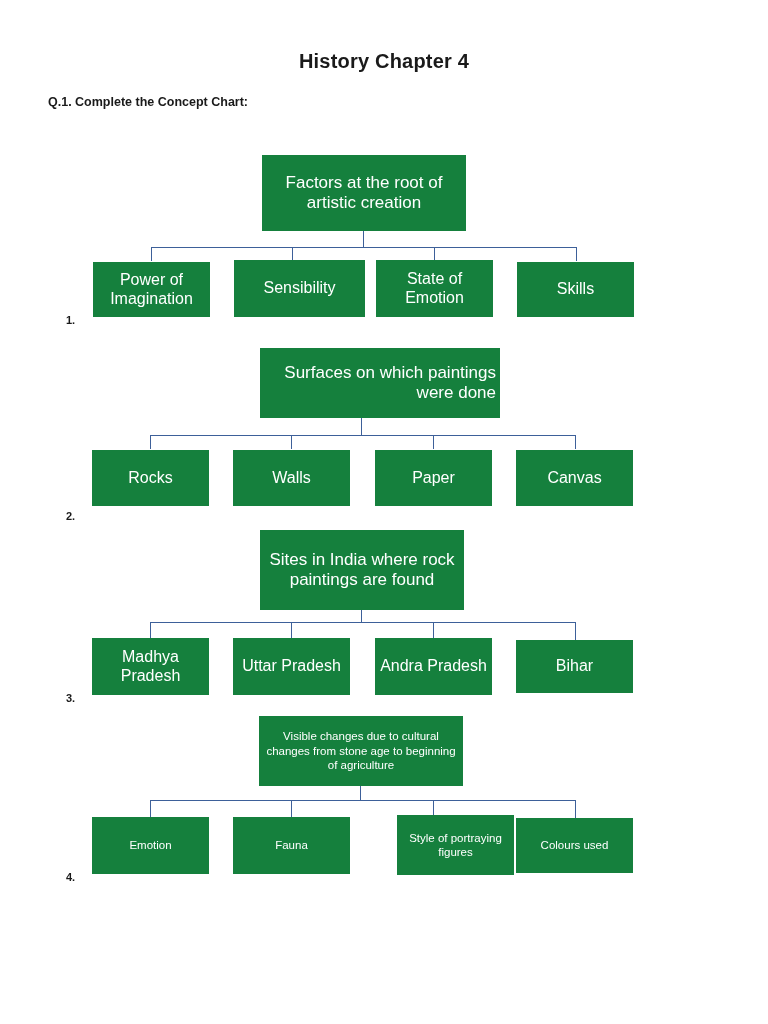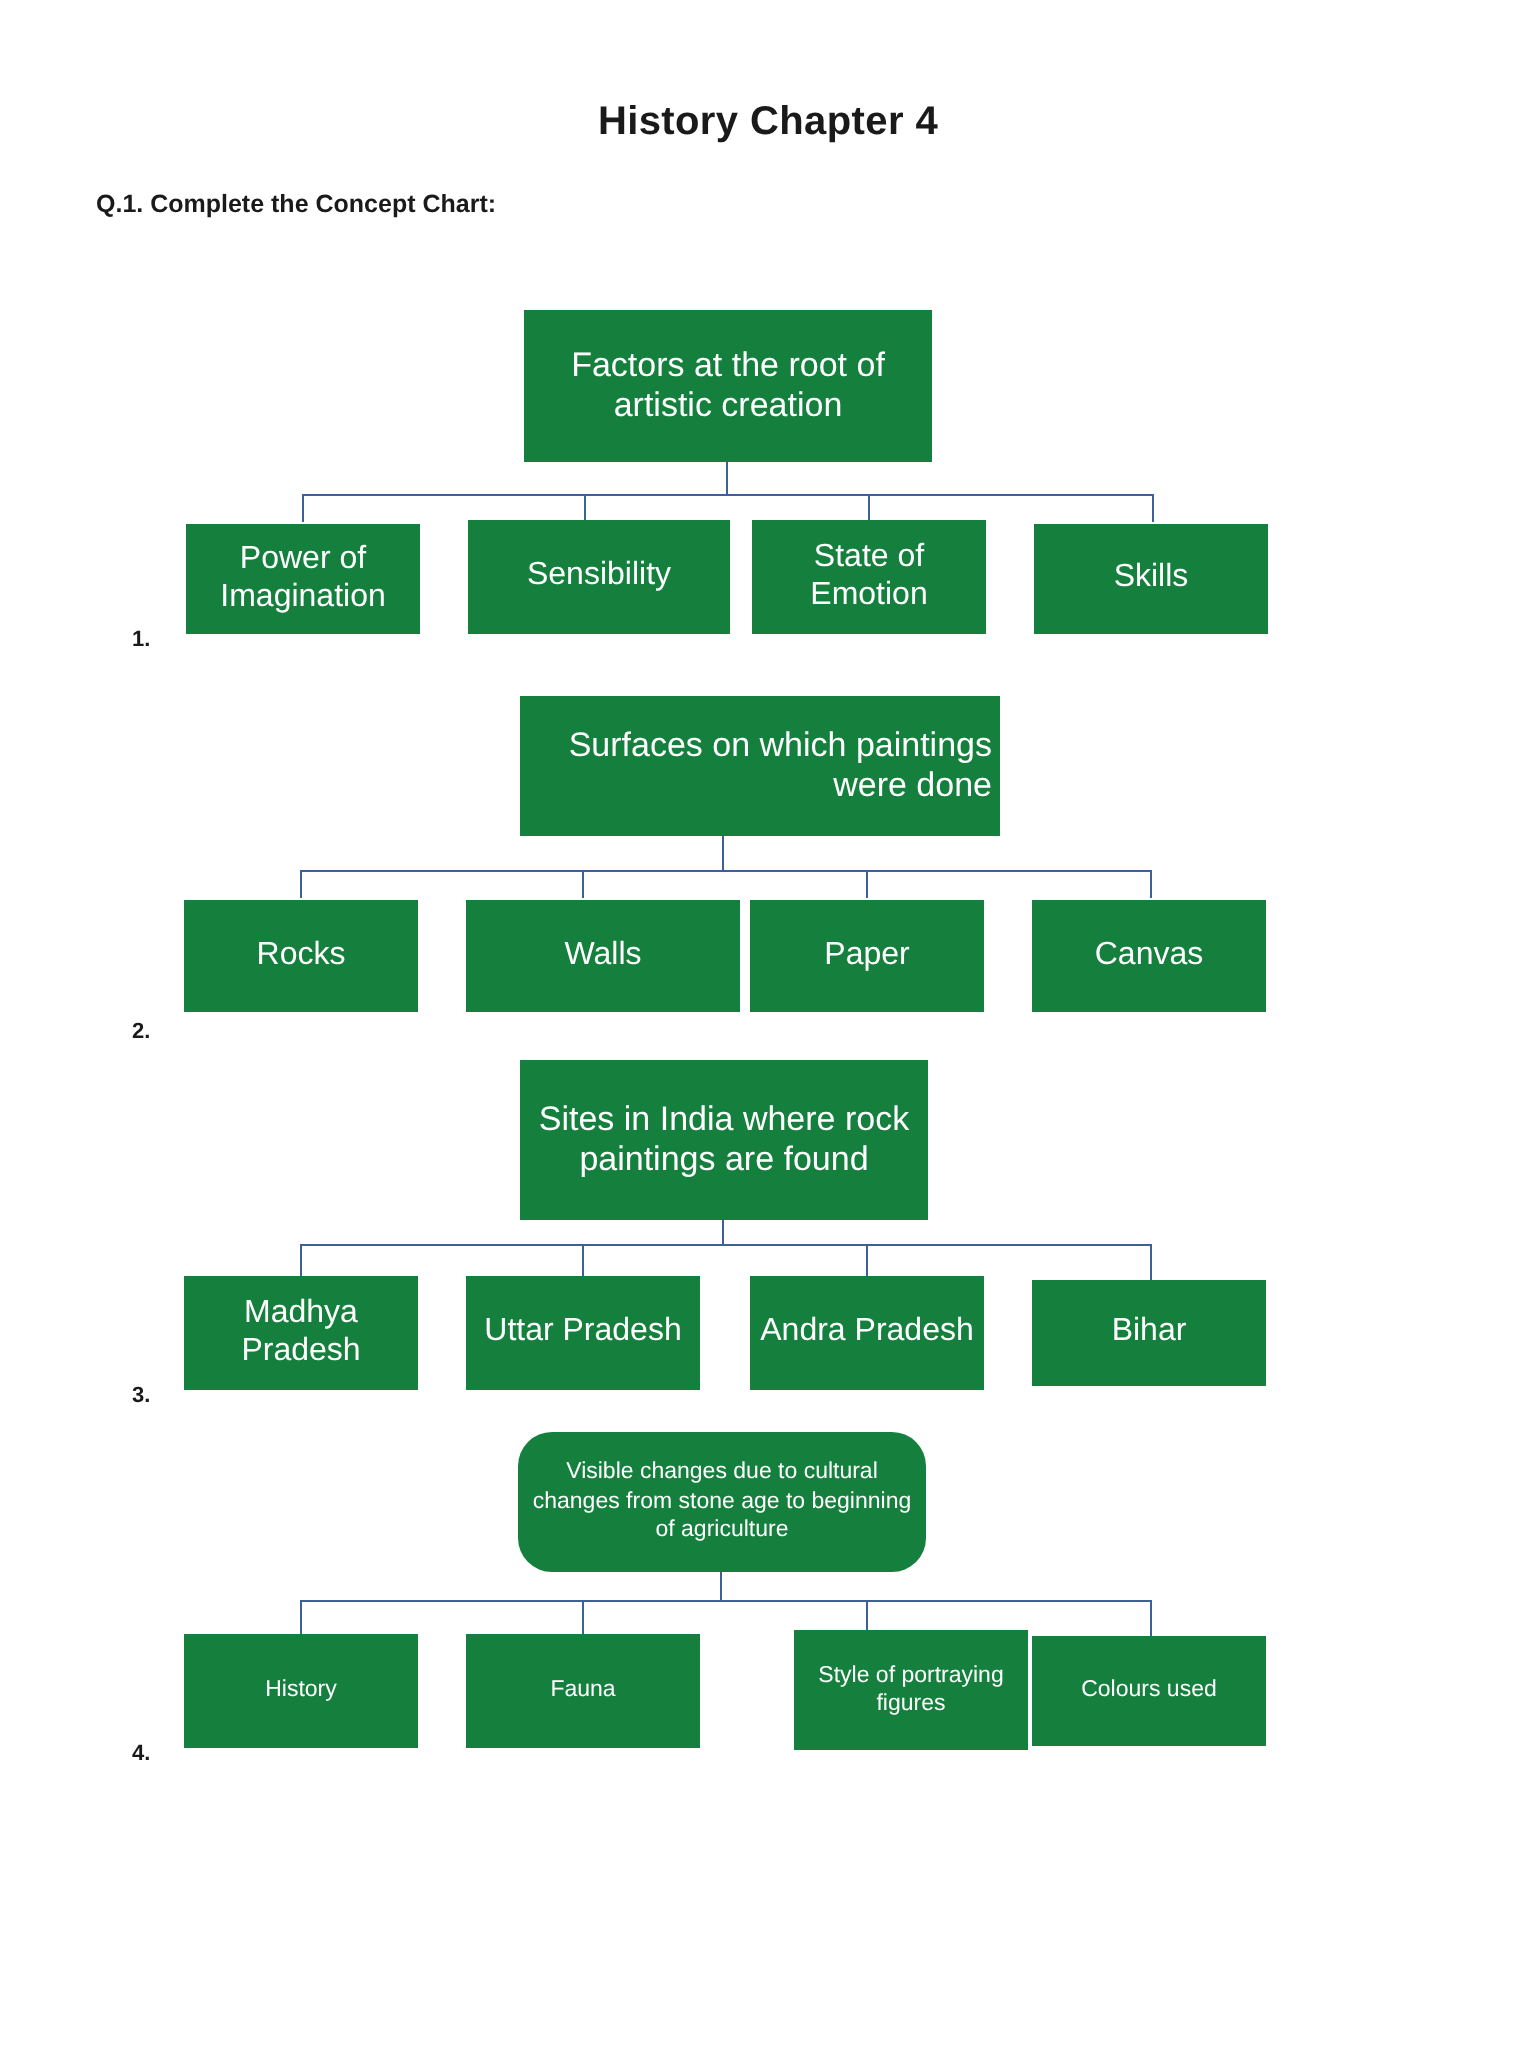--- a/index.html
+++ b/index.html
@@ -73,21 +73,20 @@
     padding: 2px 4px;
     font-family: "Liberation Sans", sans-serif;
   }
 
   .node.root {
     font-size: 17px;
   }
   .node.root.small {
     font-size: 11.5px;
     line-height: 1.25;
-    border-radius: 17px;
   }
   .node.leaf {
     font-size: 16px;
   }
   .node.leaf.small {
     font-size: 11.5px;
     line-height: 1.25;
   }
 
   
@@ -133,21 +132,21 @@
     <div class="node root" style="left:260px; top:348px; width:240px; height:70px;text-align:right;">Surfaces on which paintings were done</div>
 
     <div class="conn-v" style="left:361px; top:418px; height:17px;"></div>
     <div class="conn-h" style="left:150px; top:435px; width:426px;"></div>
     <div class="conn-v" style="left:150px; top:435px; height:14px;"></div>
     <div class="conn-v" style="left:291px; top:435px; height:14px;"></div>
     <div class="conn-v" style="left:433px; top:435px; height:14px;"></div>
     <div class="conn-v" style="left:575px; top:435px; height:14px;"></div>
 
     <div class="node leaf" style="left:92px; top:450px; width:117px; height:56px;">Rocks</div>
-    <div class="node leaf" style="left:233px; top:450px; width:137px; height:56px;">Walls</div>
+    <div class="node leaf" style="left:233px; top:450px; width:117px; height:56px;">Walls</div>
     <div class="node leaf" style="left:375px; top:450px; width:117px; height:56px;">Paper</div>
     <div class="node leaf" style="left:516px; top:450px; width:117px; height:56px;">Canvas</div>
   </div>
 
   <div class="chart" style="top:0;height:0;">
 
     <div class="chart-number" style="left:66px; top:692px;">3.</div>
 
     <div class="node root" style="left:260px; top:530px; width:204px; height:80px;">Sites in India where rock paintings are found</div>
 
@@ -170,19 +169,19 @@
 
     <div class="node root small" style="left:259px; top:716px; width:204px; height:70px;">Visible changes due to cultural changes from stone age to beginning of agriculture</div>
 
     <div class="conn-v" style="left:360px; top:786px; height:14px;"></div>
     <div class="conn-h" style="left:150px; top:800px; width:426px;"></div>
     <div class="conn-v" style="left:150px; top:800px; height:17px;"></div>
     <div class="conn-v" style="left:291px; top:800px; height:17px;"></div>
     <div class="conn-v" style="left:433px; top:800px; height:15px;"></div>
     <div class="conn-v" style="left:575px; top:800px; height:18px;"></div>
 
-    <div class="node leaf small" style="left:92px; top:817px; width:117px; height:57px;">History</div>
+    <div class="node leaf small" style="left:92px; top:817px; width:117px; height:57px;">Emotion</div>
     <div class="node leaf small" style="left:233px; top:817px; width:117px; height:57px;">Fauna</div>
     <div class="node leaf small" style="left:375px; top:815px; width:117px; height:60px;margin-left:22px;">Style of portraying figures</div>
     <div class="node leaf small" style="left:516px; top:818px; width:117px; height:55px;">Colours used</div>
   </div>
 
 </div>
 
 </body></html>

